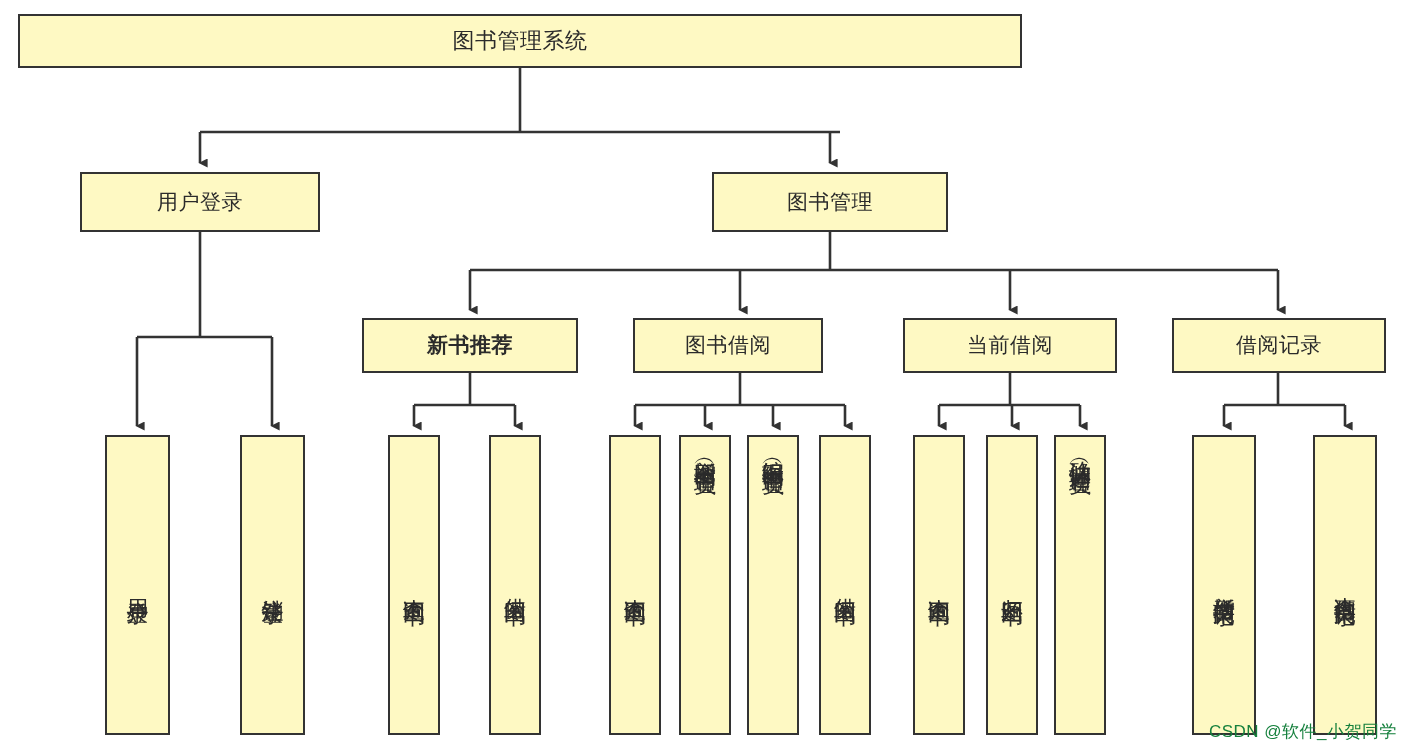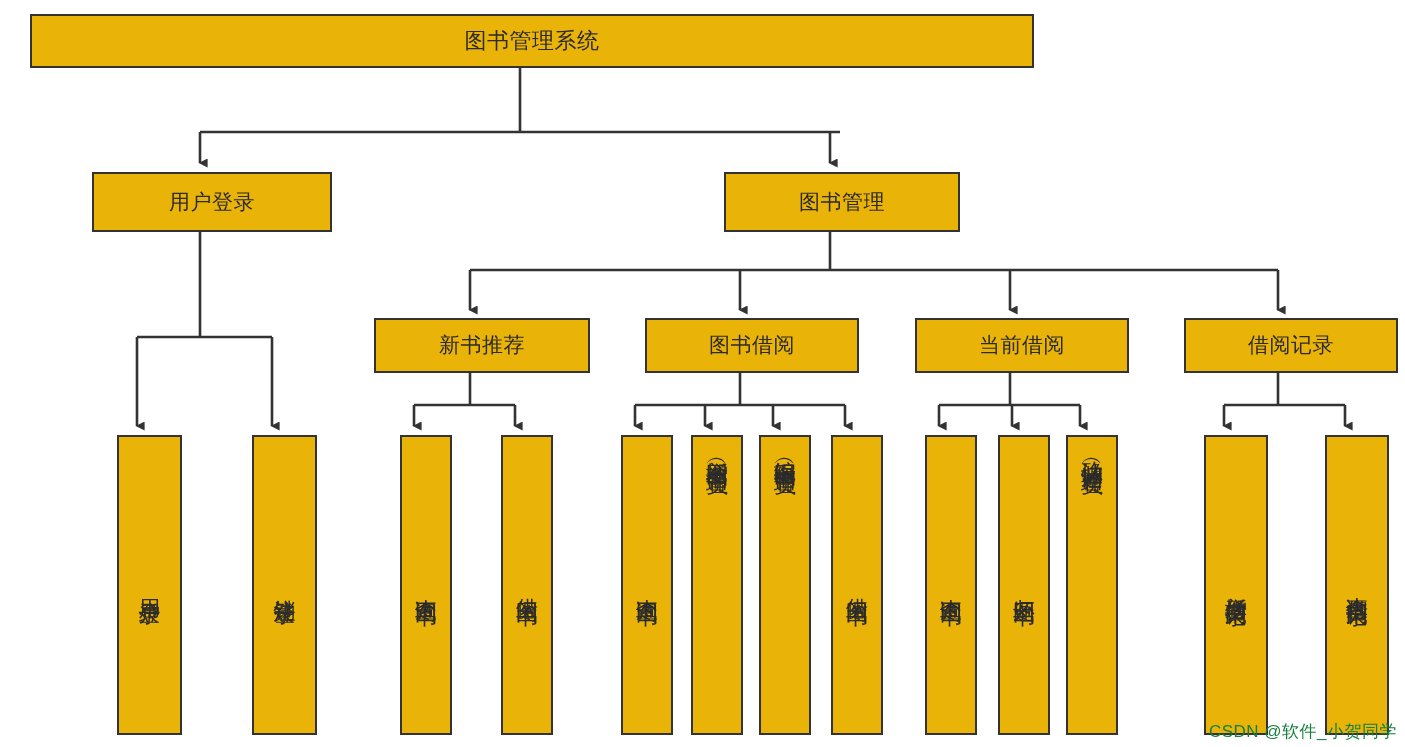--- a/index.html
+++ b/index.html
@@ -21,26 +21,25 @@
     position: absolute;
     left: 0;
     top: 0;
     width: 1405px;
     height: 747px;
     pointer-events: none;
   }
   .node {
     position: absolute;
     box-sizing: border-box;
-    background: #eab308;
+    background: #fef9c3;
     border: 2px solid #333333;
     display: flex;
     align-items: center;
     justify-content: center;
-    margin-left: 12px;
   }
   .node .lbl {
     color: #2b2b2b;
     font-size: 21px;
     line-height: 1.25;
     letter-spacing: 0.5px;
     white-space: nowrap;
   }
   .node.root .lbl { font-size: 22px; }
   .node.leaf {
@@ -126,24 +125,24 @@
     <span class="lbl">图书管理系统</span>
   </div>
 
   <div class="node" style="left:80px; top:172px; width:240px; height:60px;">
     <span class="lbl">用户登录</span>
   </div>
   <div class="node" style="left:712px; top:172px; width:236px; height:60px;font-family:Liberation Serif, serif;">
     <span class="lbl">图书管理</span>
   </div>
 
-  <div class="node" style="left:362px; top:318px; width:216px; height:55px;">
+  <div class="node" style="left:362px; top:318px; width:216px; height:55px;font-weight:bold;">
     <span class="lbl">新书推荐</span>
   </div>
-  <div class="node" style="left:633px; top:318px; width:214px; height:55px;">
+  <div class="node" style="left:633px; top:318px; width:190px; height:55px;">
     <span class="lbl">图书借阅</span>
   </div>
   <div class="node" style="left:903px; top:318px; width:214px; height:55px;">
     <span class="lbl">当前借阅</span>
   </div>
   <div class="node" style="left:1172px; top:318px; width:214px; height:55px;">
     <span class="lbl">借阅记录</span>
   </div>
 
   <div class="node leaf mid" style="left:105px; top:435px; width:65px; height:300px;">

